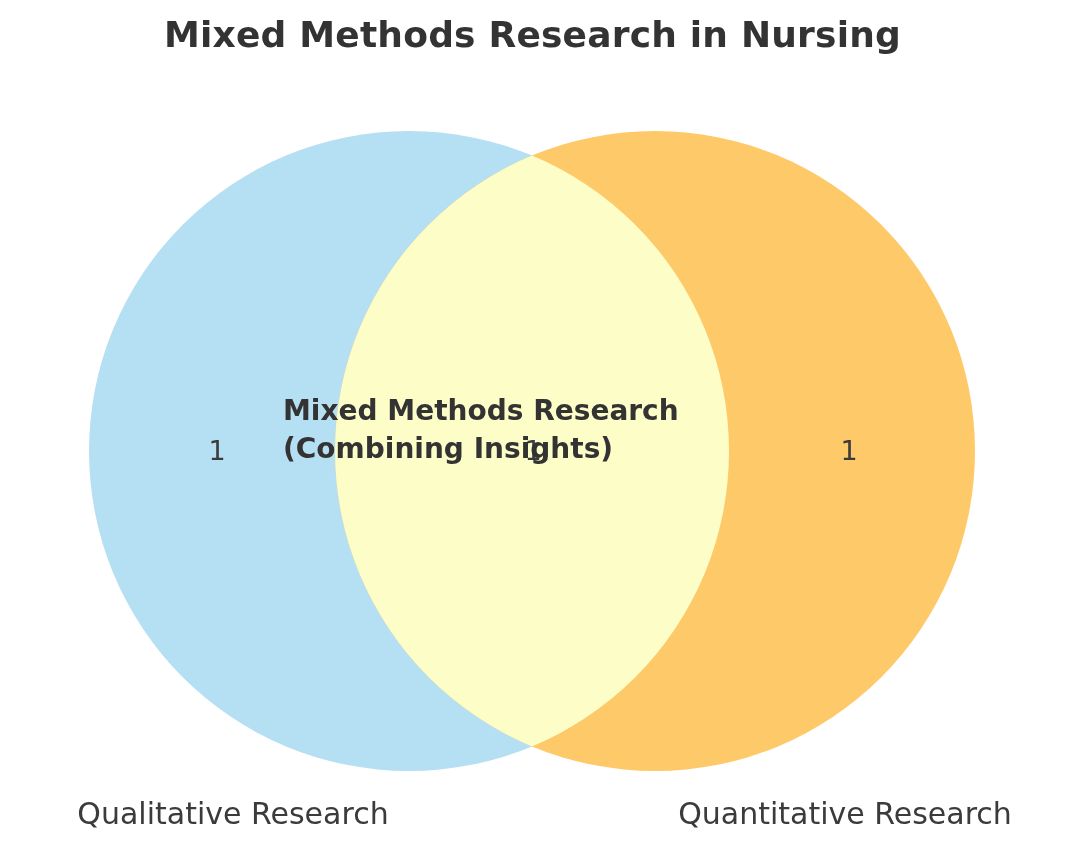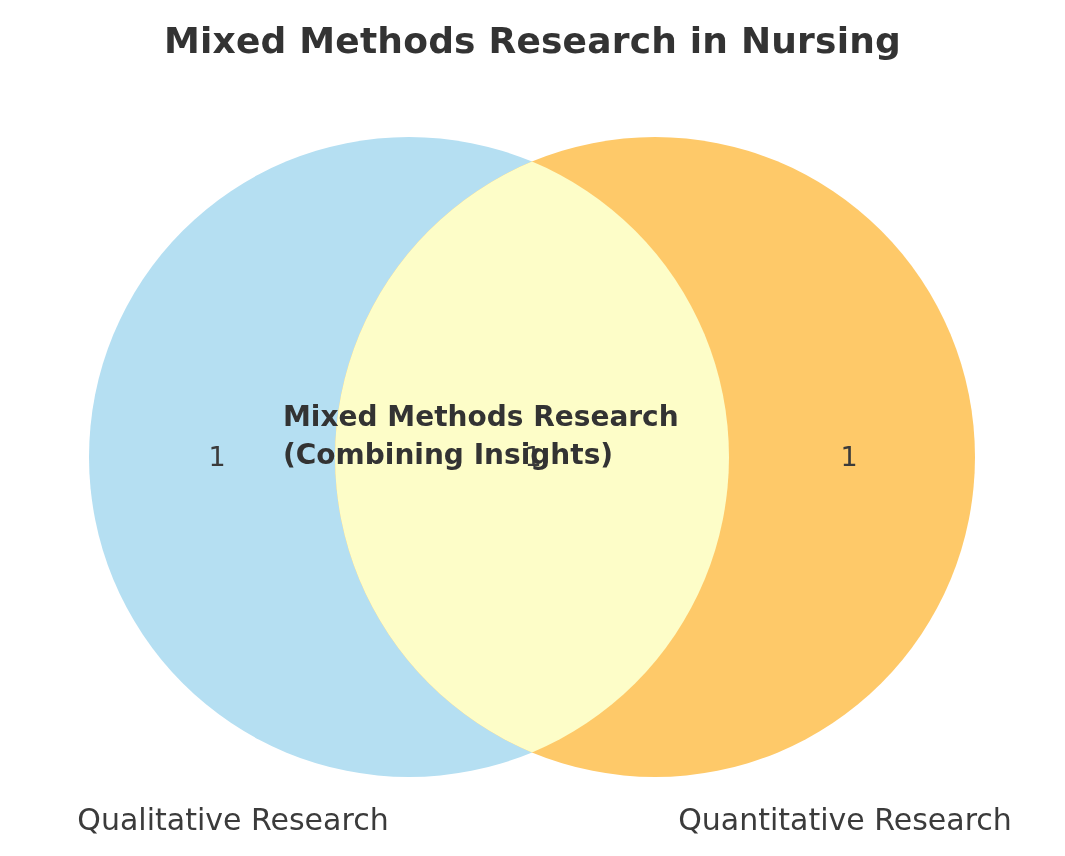--- a/index.html
+++ b/index.html
@@ -17,21 +17,20 @@
     -webkit-font-smoothing: antialiased;
   }
 
   #figure {
     position: absolute;
     left: 0;
     top: 0;
     width: 1065px;
     height: 752px;
     background: #ffffff;
-    margin-top: 6px;
   }
 
   
   #chart-title {
     position: absolute;
     left: 0;
     top: 13px;
     width: 1065px;
     text-align: center;
     font-size: 36px;

